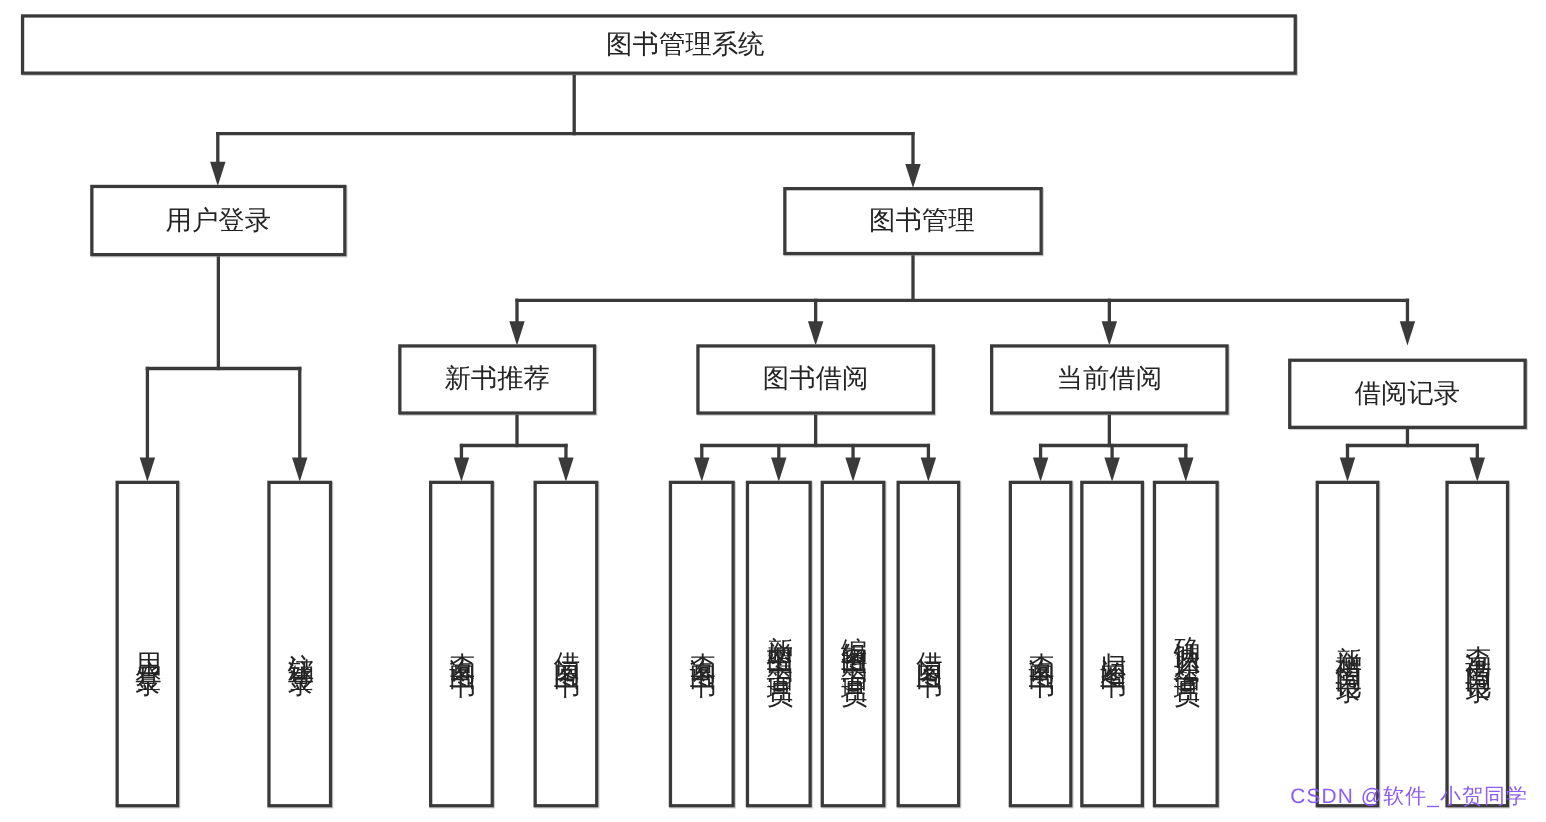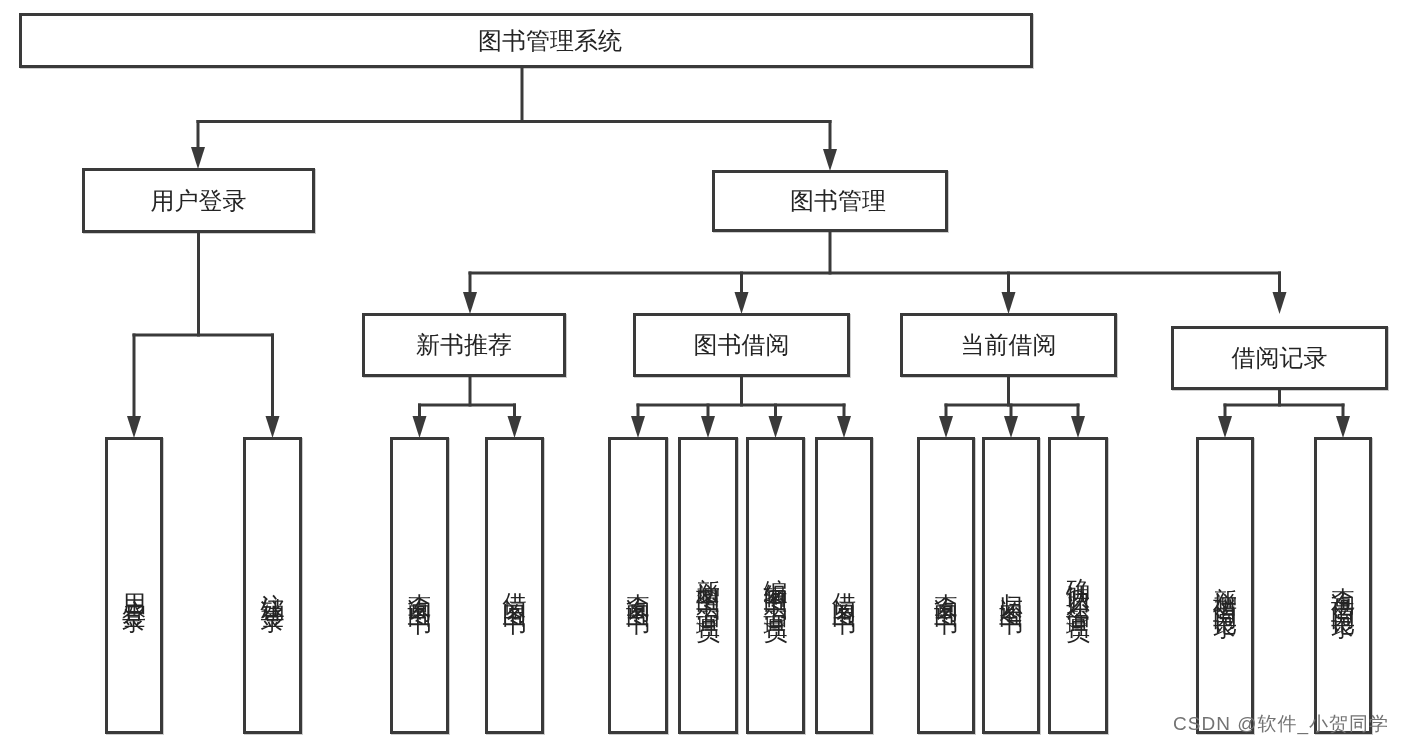--- a/index.html
+++ b/index.html
@@ -39,24 +39,24 @@
     white-space: nowrap;
   }
   .v {
     writing-mode: vertical-rl;
     text-orientation: mixed;
     font-size: 24px;
     line-height: 1;
     letter-spacing: 6px;
   }
   
-  .n-root            { left: 19px;   top: 13px;  width: 1014px; height: 55px; padding-left: 48px; }
+  .n-root            { left: 19px;   top: 13px;  width: 1160px; height: 55px; padding-left: 48px; }
   .n-user-login      { left: 82px;   top: 168px; width: 233px;  height: 65px; }
   .n-book-mgmt       { left: 712px;  top: 170px; width: 236px;  height: 62px; padding-left: 16px; }
-  .n-new-book        { left: 362px;  top: 313px; width: 204px;  height: 64px; }
+  .n-new-book        { left: 362px;  top: 313px; width: 180px;  height: 64px; }
   .n-book-borrow     { left: 633px;  top: 313px; width: 217px;  height: 64px; }
   .n-current-borrow  { left: 900px;  top: 313px; width: 217px;  height: 64px; }
   .n-borrow-records  { left: 1171px; top: 326px; width: 217px;  height: 64px; }
   .leaf              { top: 437px; height: 297px; width: 59px; }
   .n-l1  { left: 105px;  width: 58px; }
   .n-l2  { left: 243px; }
   .n-l3  { left: 390px; }
   .n-l4  { left: 485px; }
   .n-l5  { left: 608px;  width: 60px; }
   .n-l6  { left: 678px;  width: 60px; }
@@ -65,21 +65,21 @@
   .n-l9  { left: 917px;  width: 58px; }
   .n-l10 { left: 982px;  width: 58px; }
   .n-l11 { left: 1048px; width: 60px; }
   .n-l12 { left: 1196px; width: 58px; }
   .n-l13 { left: 1314px; width: 58px; }
   .watermark {
     position: absolute;
     top: 711px;
     right: 16px;
     font-size: 19px;
-    color: #737373;
+    color: #8b5cf6;
     letter-spacing: 1px;
     white-space: nowrap;
   }
 </style>
 </head>
 <body>
 
 <div class="canvas">
 
   <svg class="connectors" viewBox="0 0 1405 747" xmlns="http://www.w3.org/2000/svg" stroke="#3a3a3a" stroke-width="3" fill="#3a3a3a">

